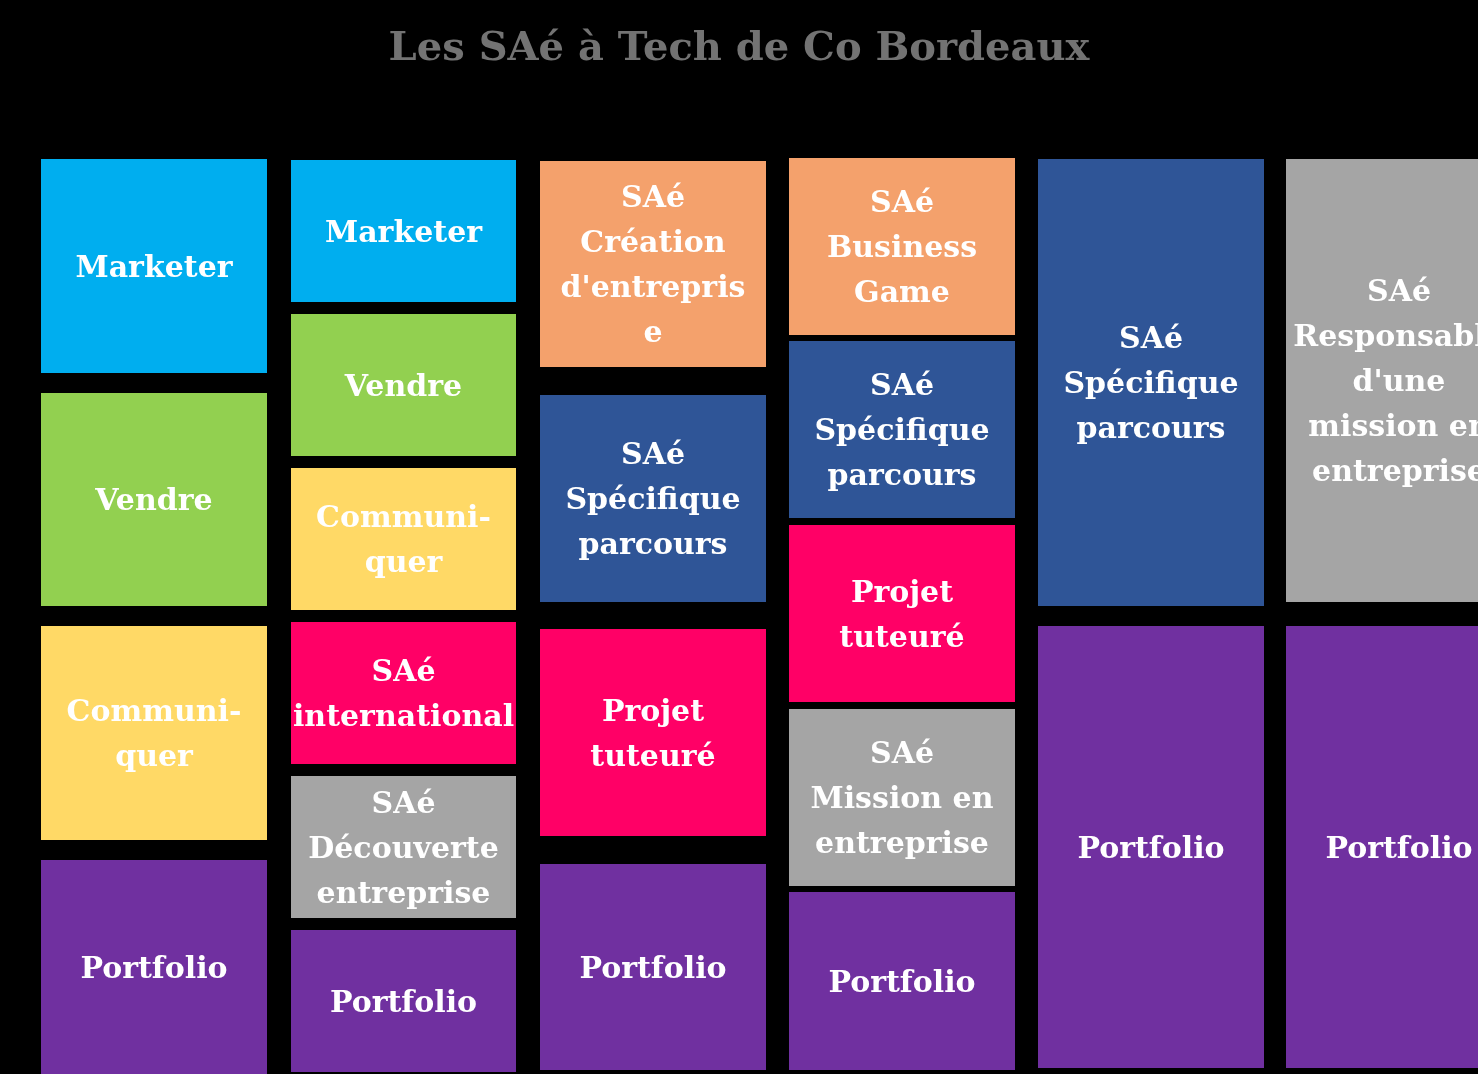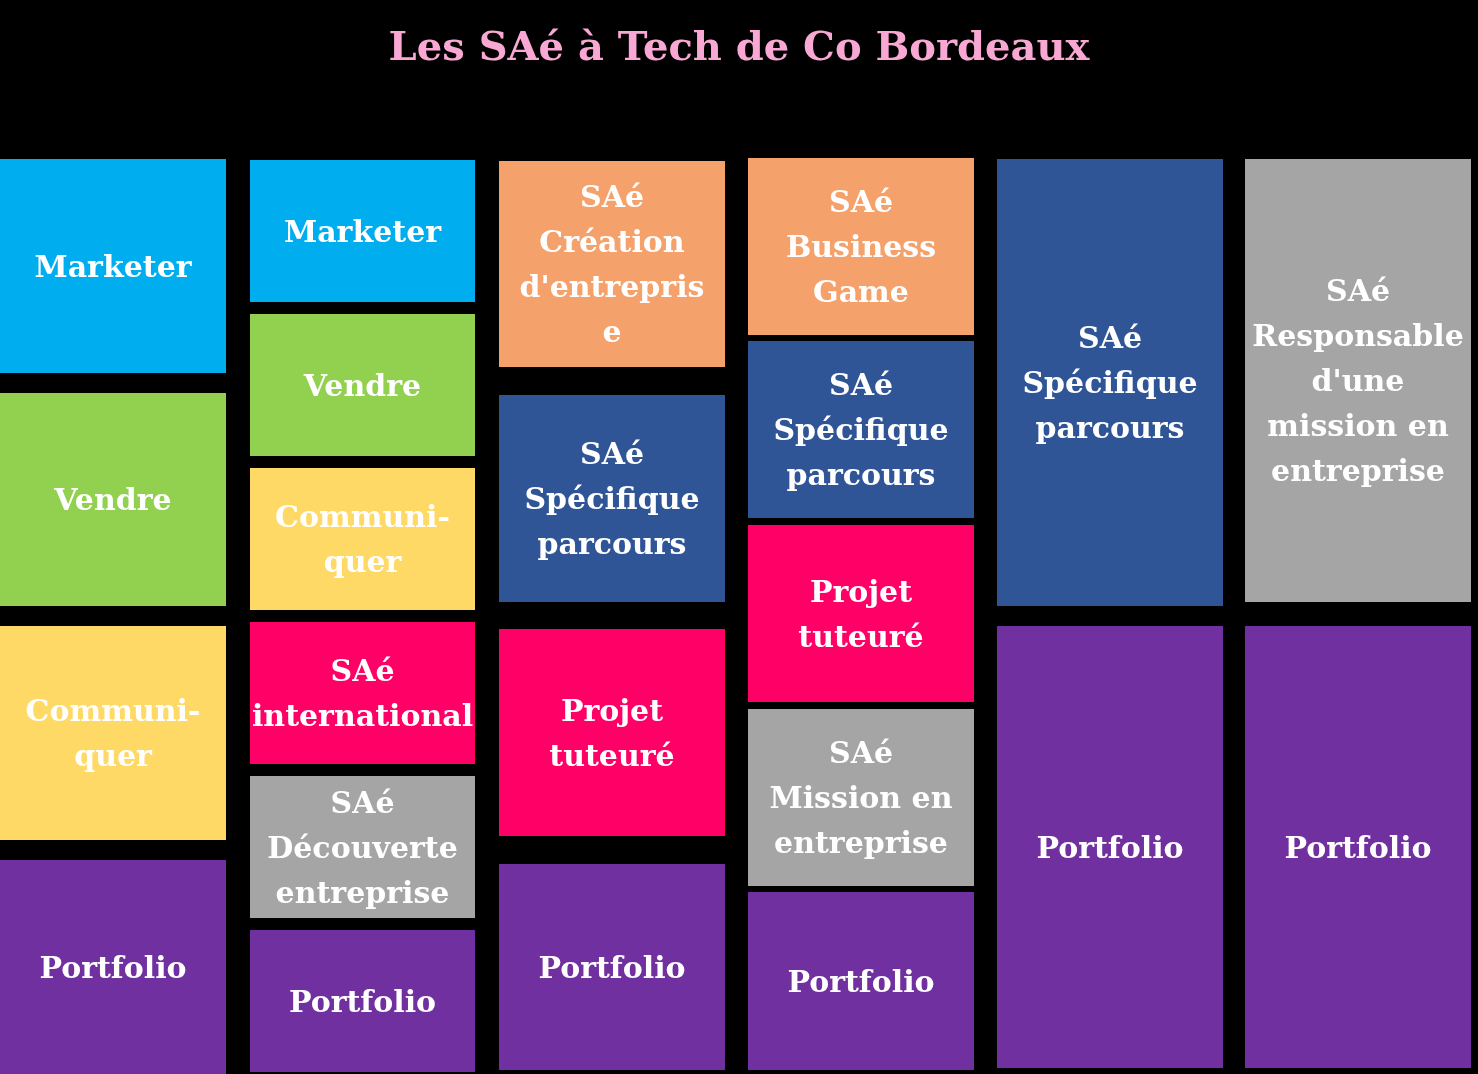--- a/index.html
+++ b/index.html
@@ -1,22 +1,22 @@
 <!DOCTYPE html>
 <html><head>
   <meta charset="utf-8">
   <style>
     html, body { margin: 0; padding: 0; background: #000000; }
     body { width: 1478px; height: 1074px; position: relative; overflow: hidden;
            font-family: "DejaVu Serif", serif; }
     .title { position: absolute; left: 0; top: 22px; width: 1478px; text-align: center;
-             font-size: 40px; font-weight: bold; color: #f9a8d4; letter-spacing: 0px; }
+             font-size: 40px; font-weight: bold; color: #737373; letter-spacing: 0px; }
     .block { position: absolute; box-sizing: border-box; display: flex; align-items: center;
              justify-content: center; text-align: center; color: #ffffff; font-weight: bold;
-             font-size: 30px; line-height: 45px; padding: 0 8px; }
+             font-size: 30px; line-height: 45px; padding: 0 8px; margin-left: 41px; }
     .block span { white-space: pre-line; }
   </style>
 </head>
 <body>
 
 <div class="title">Les SAé à Tech de Co Bordeaux</div>
 
 <div id="grid">
     <div>
       <div class="block" style="left: 0px; top: 159px; width: 226px; height: 214px; background: rgb(0, 174, 239);">

